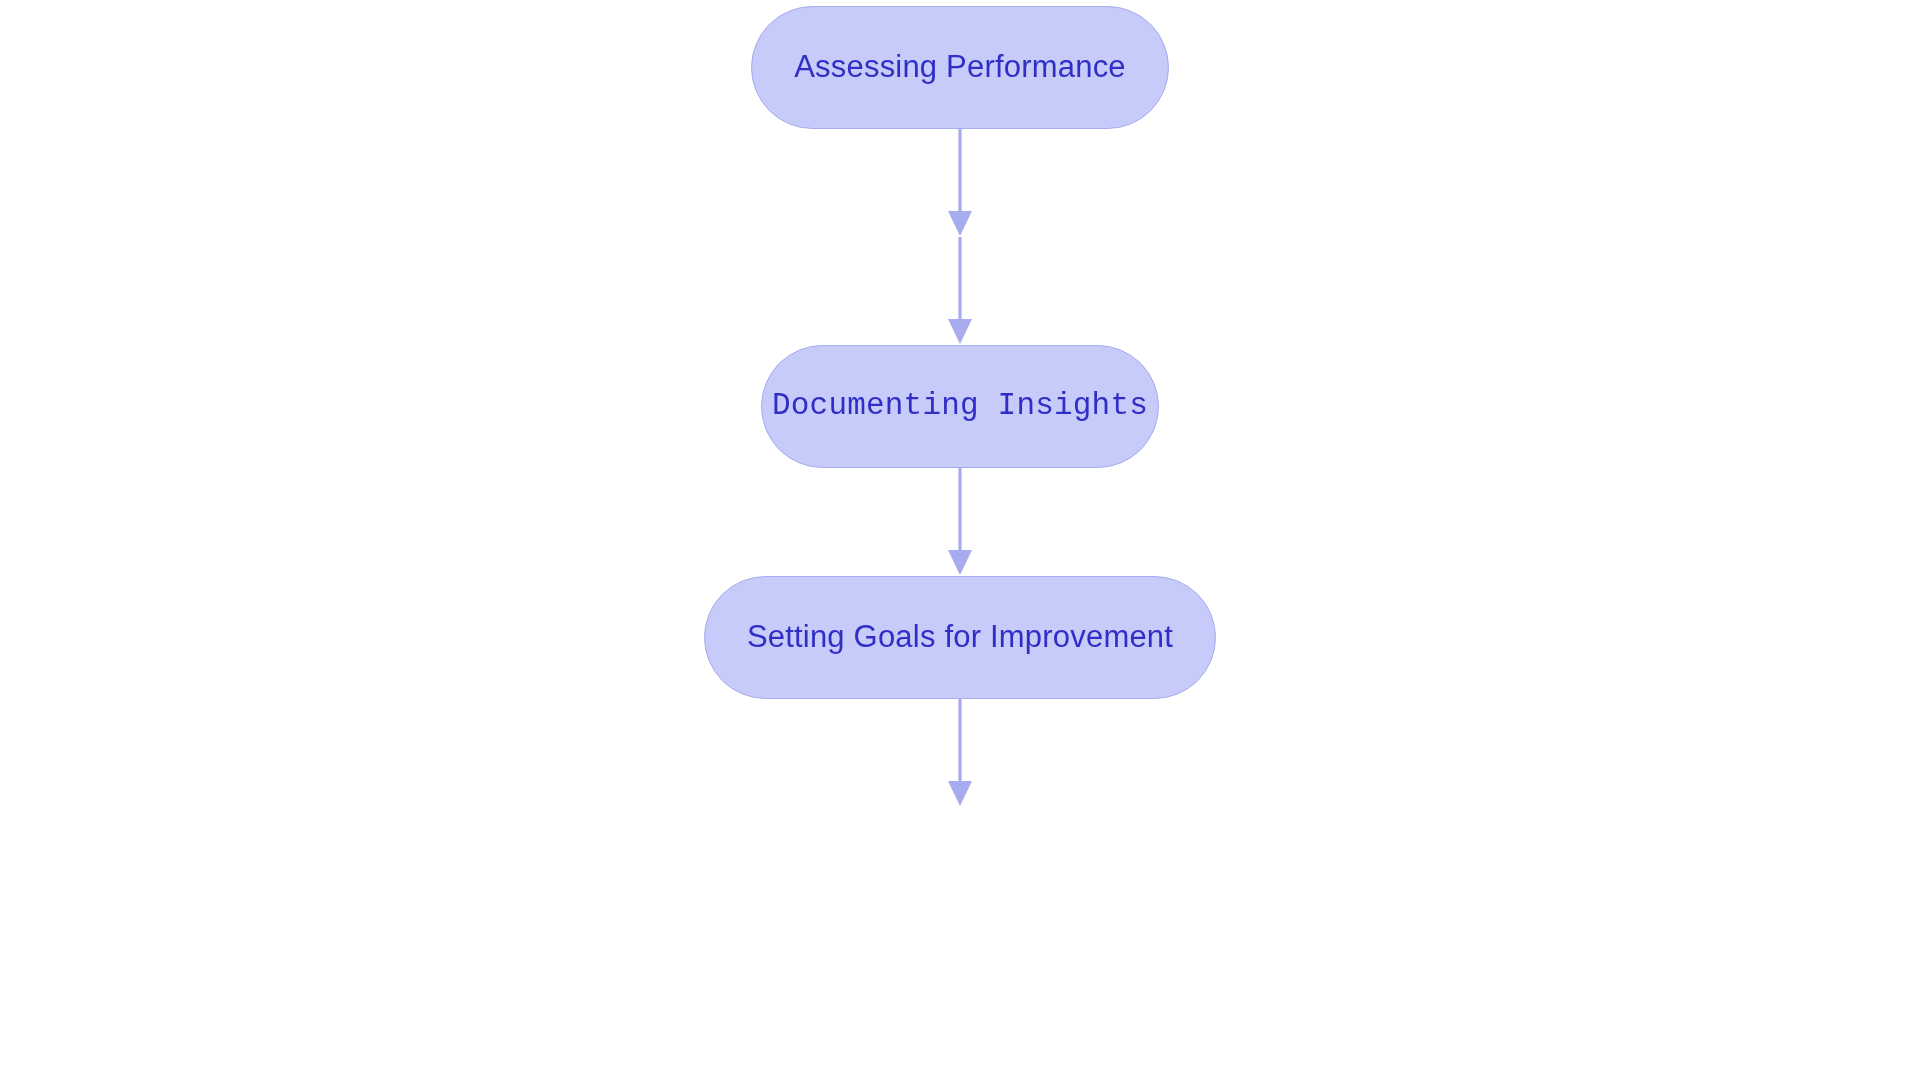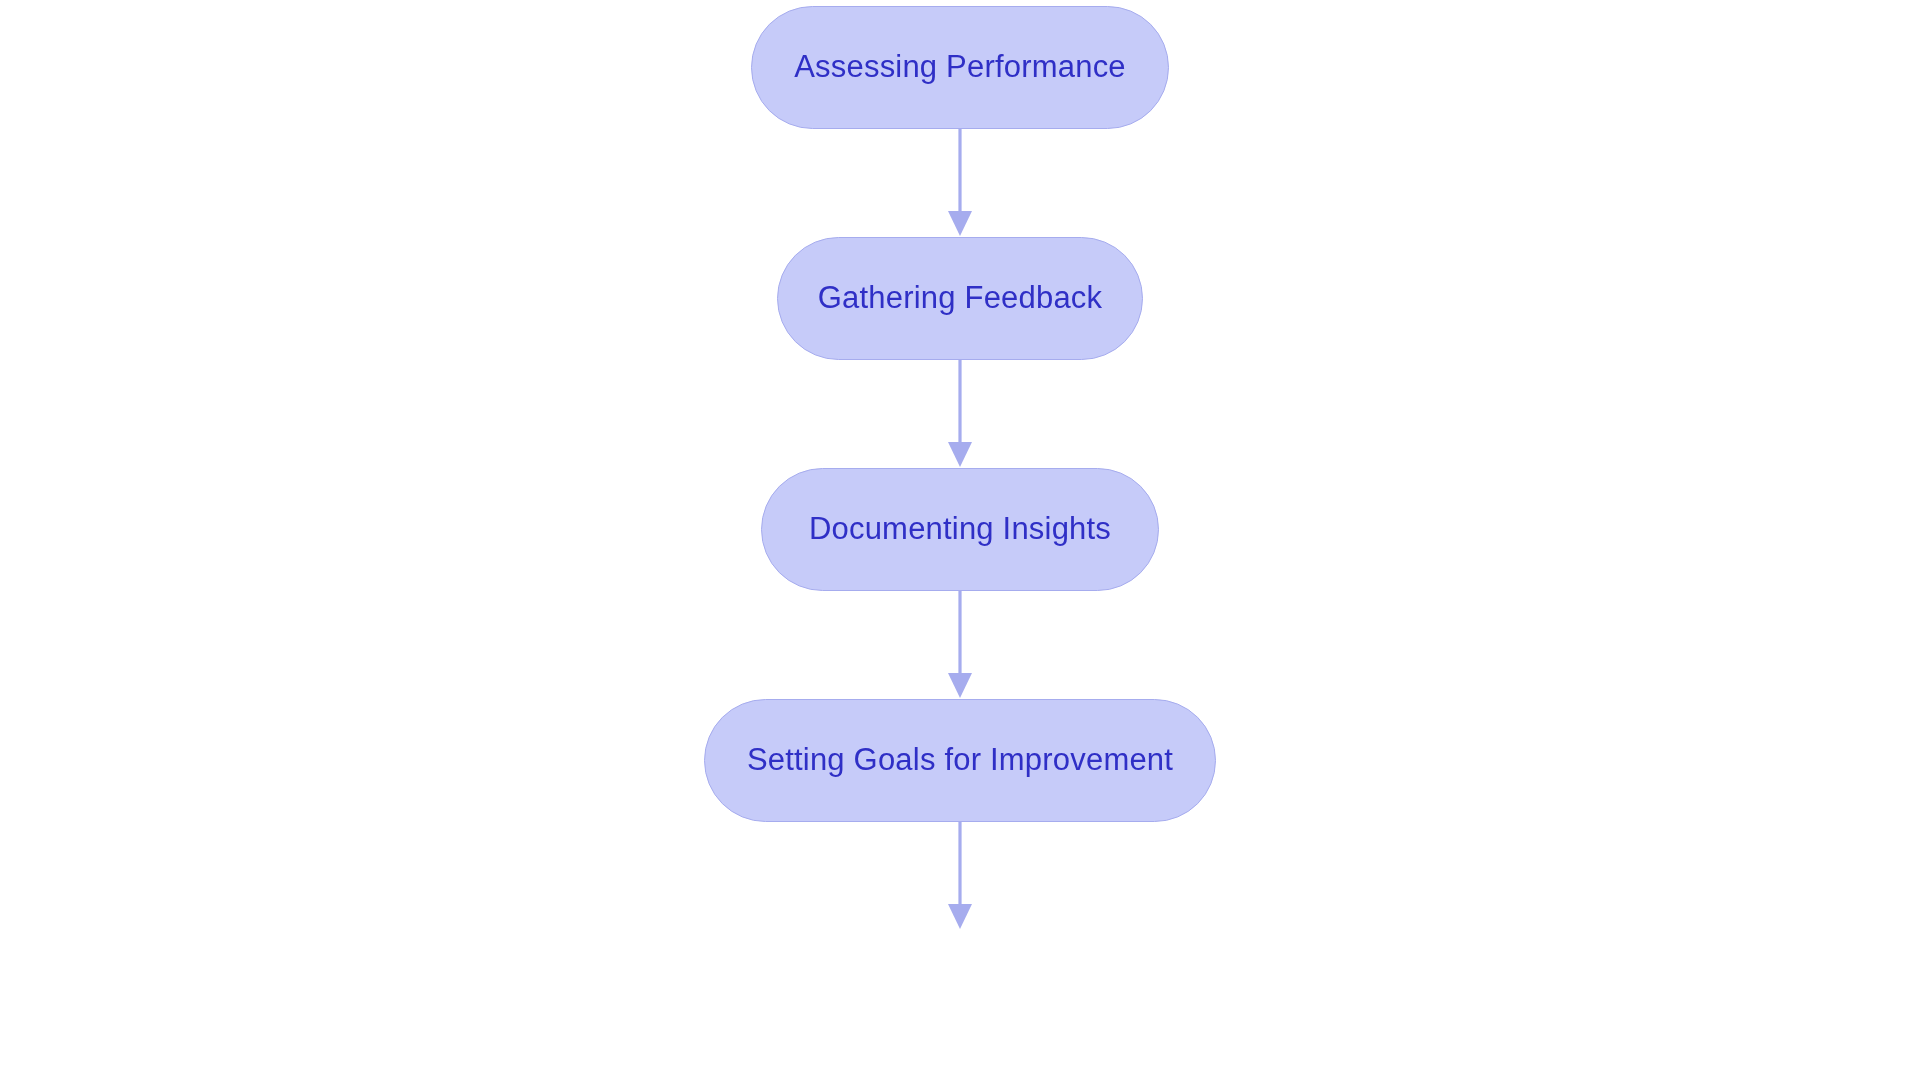--- a/index.html
+++ b/index.html
@@ -54,21 +54,21 @@
     flex: 0 0 auto;
   }
   .node .node-label {
     display: block;
     transform: translateY(-1px);
   }
 
   
   .node.w-assessing   { width: 418px; }
   .node.w-gathering   { width: 366px; }
-  .node.w-documenting { width: 398px; }
+  .node.w-documenting { width: 398px; font-family: Liberation Mono, monospace; }
   .node.w-setting     { width: 512px; }
   .node.w-practicing  { width: 366px; }
 
   
   .connector {
     flex: 0 0 auto;
     width: 40px;
     height: 108px;
     display: block;
     overflow: visible;
@@ -96,23 +96,20 @@
 
     <div class="node w-assessing">
       <span class="node-label">Assessing Performance</span>
     </div>
 
     <svg class="connector" viewBox="0 0 40 108">
       <line class="conn-line" x1="20" y1="0" x2="20" y2="86"></line>
       <polygon class="conn-head" points="8,82 32,82 20,107"></polygon>
     </svg>
 
-    <div class="node w-gathering">
-      <span class="node-label">Gathering Feedback</span>
-    </div>
 
     <svg class="connector" viewBox="0 0 40 108">
       <line class="conn-line" x1="20" y1="0" x2="20" y2="86"></line>
       <polygon class="conn-head" points="8,82 32,82 20,107"></polygon>
     </svg>
 
     <div class="node w-documenting">
       <span class="node-label">Documenting Insights</span>
     </div>
 

